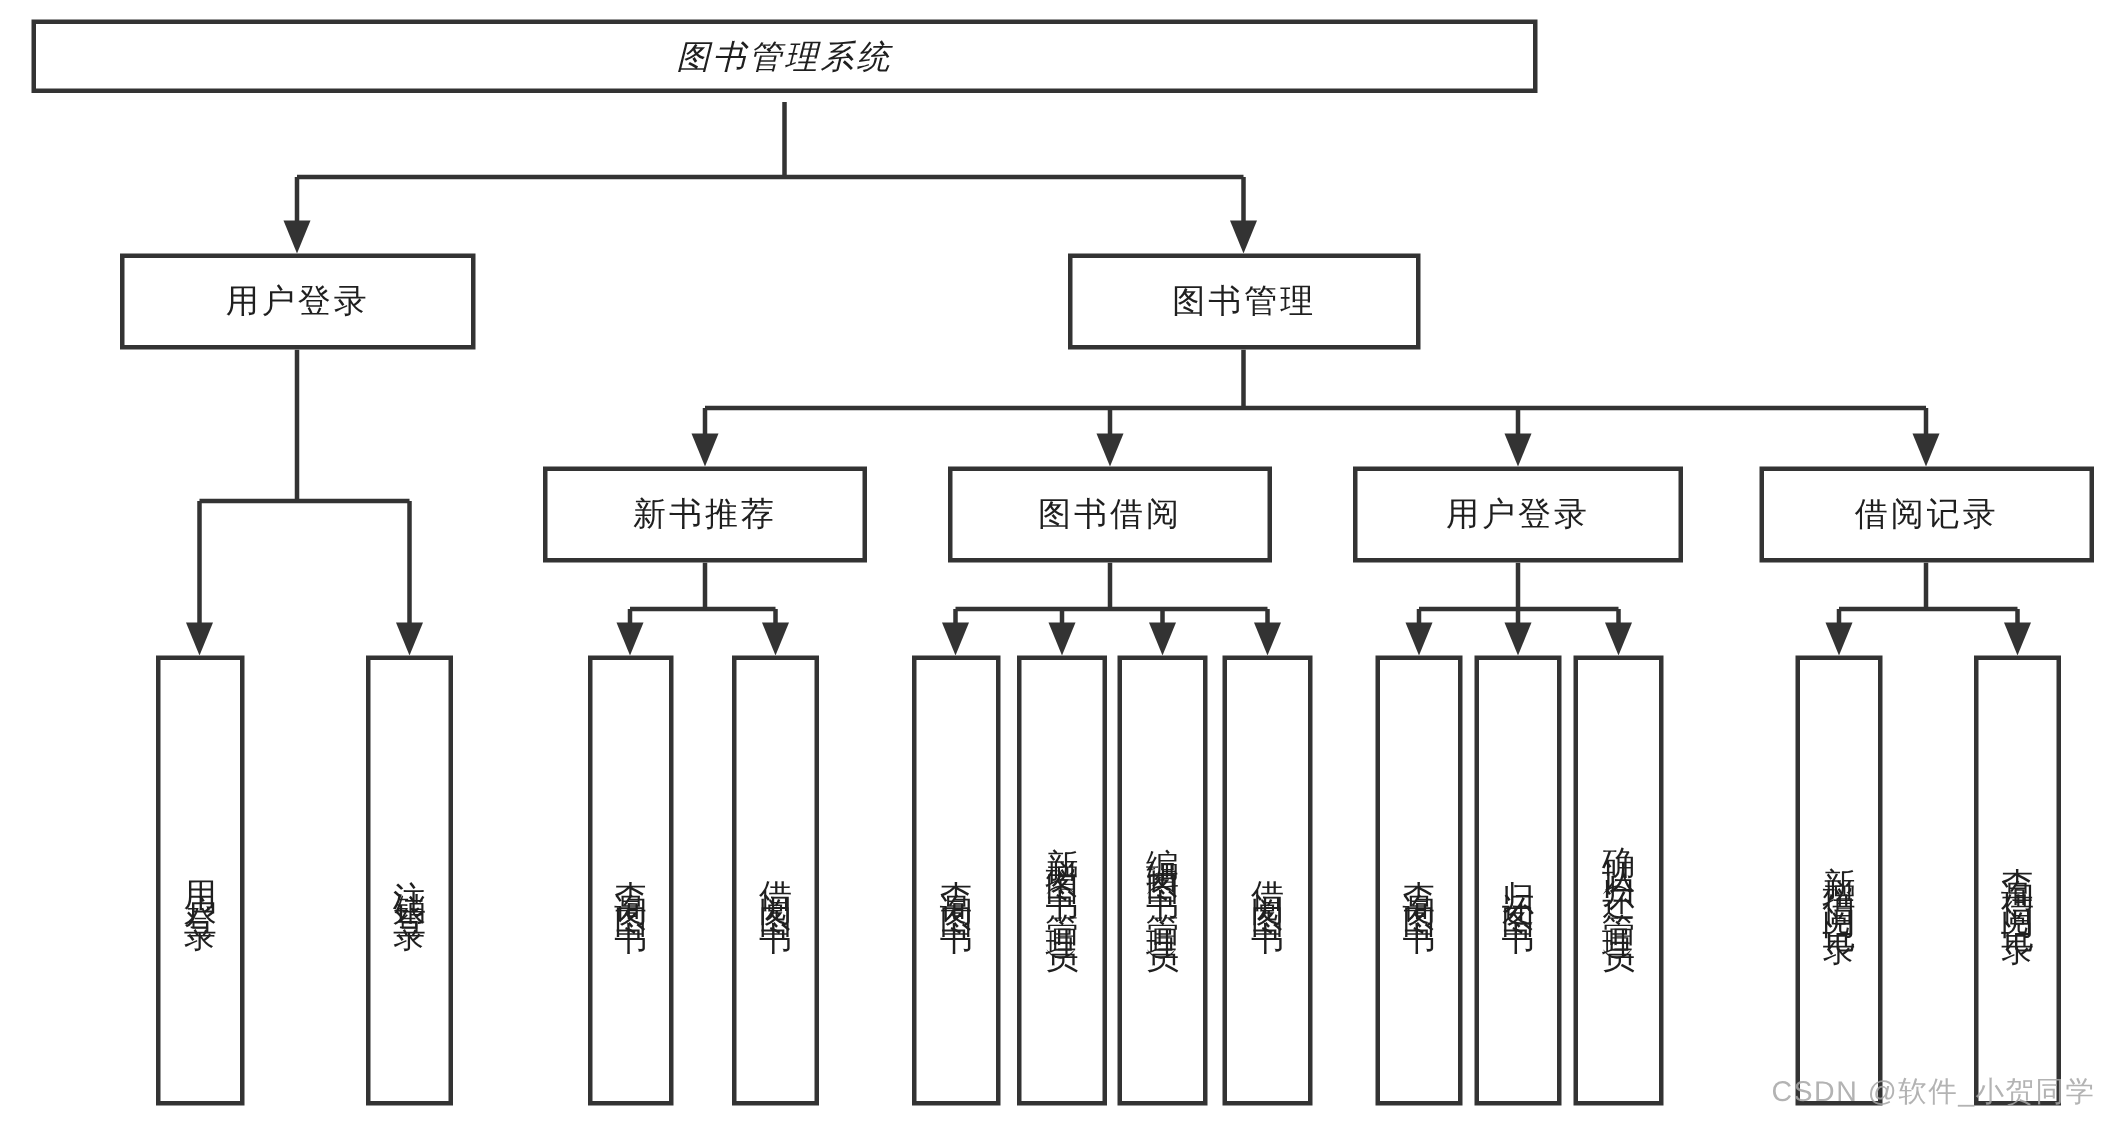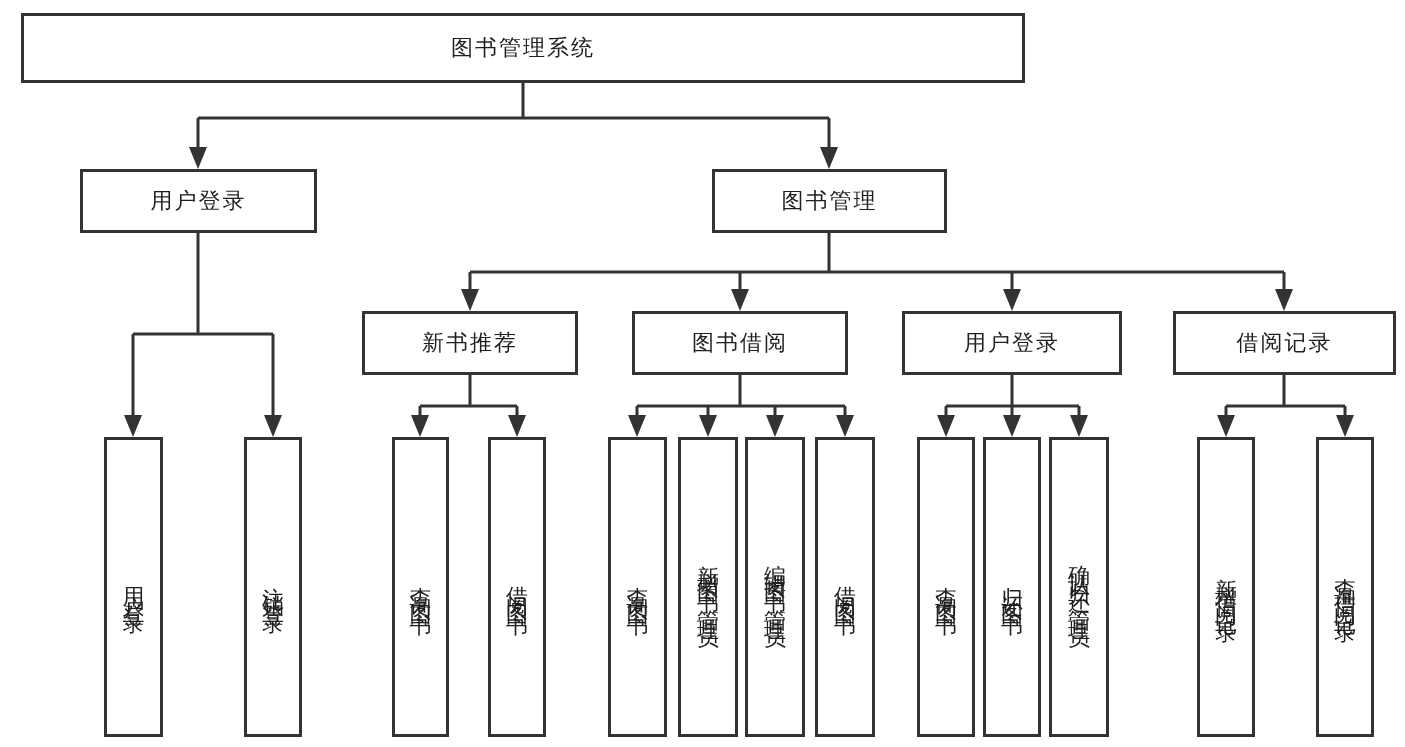--- a/index.html
+++ b/index.html
@@ -74,21 +74,21 @@
       <polygon points="766,415 784,415 775,437"></polygon>
       <polygon points="836,415 854,415 845,437"></polygon>
       <polygon points="937,415 955,415 946,437"></polygon>
       <polygon points="1003,415 1021,415 1012,437"></polygon>
       <polygon points="1070,415 1088,415 1079,437"></polygon>
       <polygon points="1217,415 1235,415 1226,437"></polygon>
       <polygon points="1336,415 1354,415 1345,437"></polygon>
     </g>
   </svg>
 
-  <div class="node" style="left:21px; top:13px; width:1004px; height:70px;">
+  <div class="node" style="left:21px; top:13px; width:1004px; height:49px;font-style:italic;">
     <span class="h-label">图书管理系统</span>
   </div>
 
   <div class="node lvl2" style="left:80px; width:237px;">
     <span class="h-label">用户登录</span>
   </div>
   <div class="node lvl" style="left:362px; width:216px;">
     <span class="h-label">新书推荐</span>
   </div>
 
@@ -142,14 +142,15 @@
     <span class="v-label">确认归还（管理员）</span>
   </div>
 
   <div class="node leaf" style="left:1197px; width:58px;">
     <span class="v-label">新增借阅记录</span>
   </div>
   <div class="node leaf" style="left:1316px; width:58px;">
     <span class="v-label">查询借阅记录</span>
   </div>
 
+  <div id="watermark">CSDN @软件_小贺同学</div>
 
 </div>
 
 </body></html>

